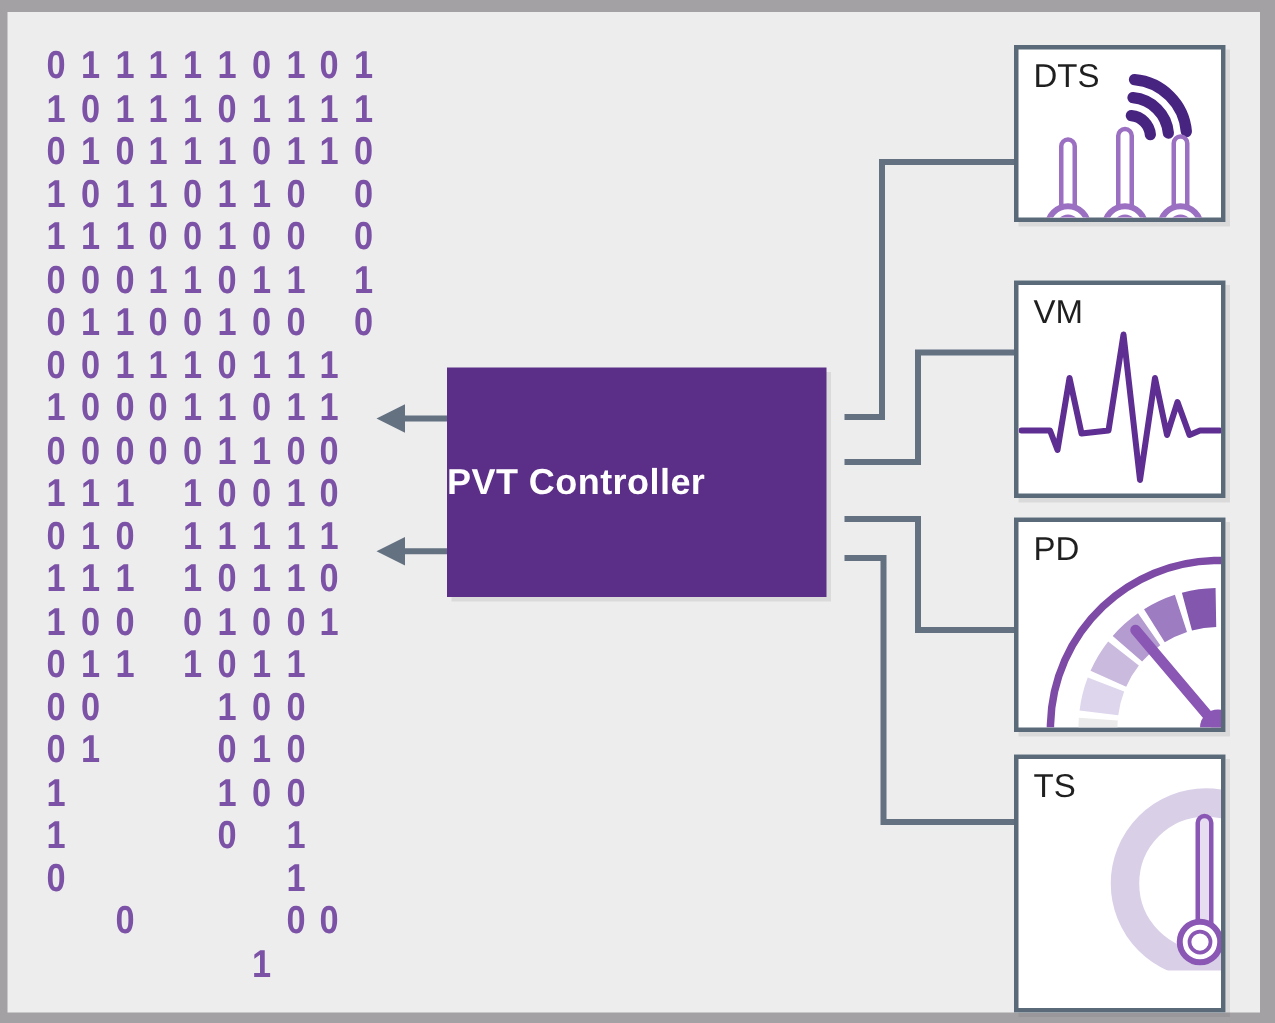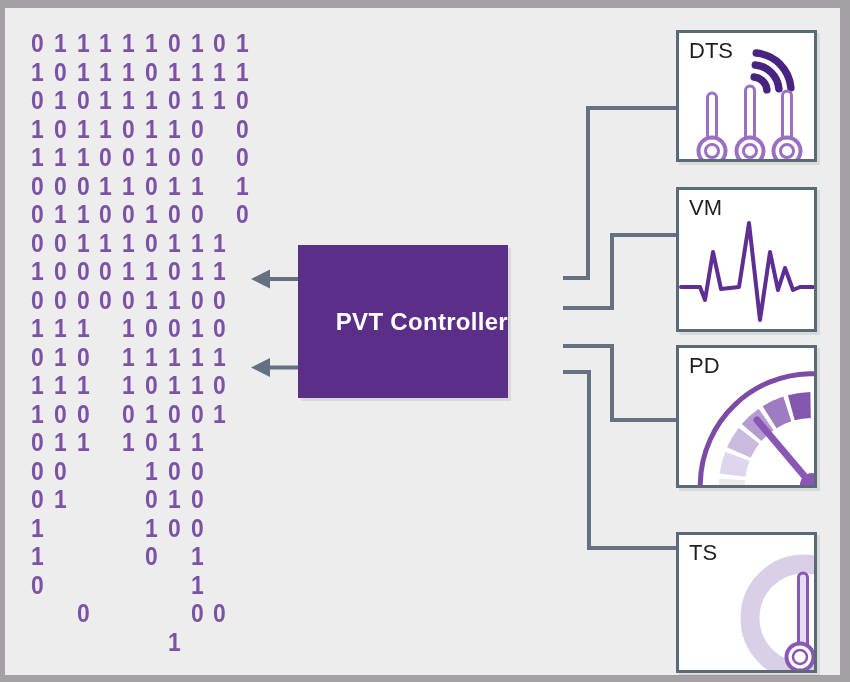--- a/index.html
+++ b/index.html
@@ -8,33 +8,33 @@
 
   
   .bin-grid{position:absolute;left:26px;top:29px;color:#7b52a5;font-weight:700;font-size:26px;}
   .bin-row{display:flex;height:28.5px;}
   .bin-cell{width:22.8px;text-align:center;line-height:28.5px;transform:scaleX(.88);}
 
   
   .overlay{position:absolute;left:0;top:0;width:850px;height:682px;}
 
   
-  .controller{position:absolute;left:298px;top:245px;width:210px;height:153px;background:#5b2e87;
-    display:flex;align-items:center;justify-content:flex-end;box-shadow:3px 3px 0 rgba(80,80,80,.12);}
+  .controller{position:absolute;left:298px;top:245px;width:253px;height:153px;background:#5b2e87;
+    display:flex;align-items:center;justify-content:flex-start;box-shadow:3px 3px 0 rgba(80,80,80,.12);}
   .controller span{color:#ffffff;font-size:24px;font-weight:700;letter-spacing:.3px;}
 
   
   .sensor{position:absolute;left:676px;width:141px;background:#ffffff;border:3px solid #5a6a78;
     box-sizing:border-box;overflow:hidden;box-shadow:3px 3px 0 rgba(80,80,80,.12);}
   .sensor .lbl{position:absolute;left:10px;top:5px;font-size:22px;color:#1f1f1f;z-index:2;}
   .sensor svg{position:absolute;left:0;top:0;z-index:1;}
-  .box-dts{top:30px;height:132px;}
+  .box-dts{top:30px;height:118px;}
   .box-vm{top:187px;height:145px;text-align:center;}
   .box-pd{top:345px;height:143px;padding-left:44px;}
-  .box-ts{top:532px;height:141px;text-decoration:underline;}
+  .box-ts{top:503px;height:172px;text-decoration:underline;}
 </style>
 </head>
 <body>
 
 <div class="stage">
   <div class="canvas"></div>
 
   <div class="bin-grid">
       <div class="bin-row">
         <span class="bin-cell">0</span>

